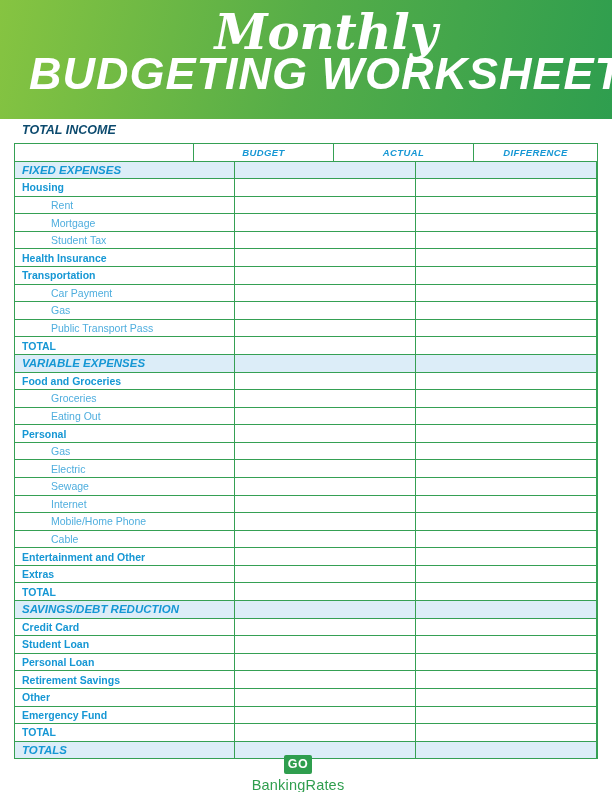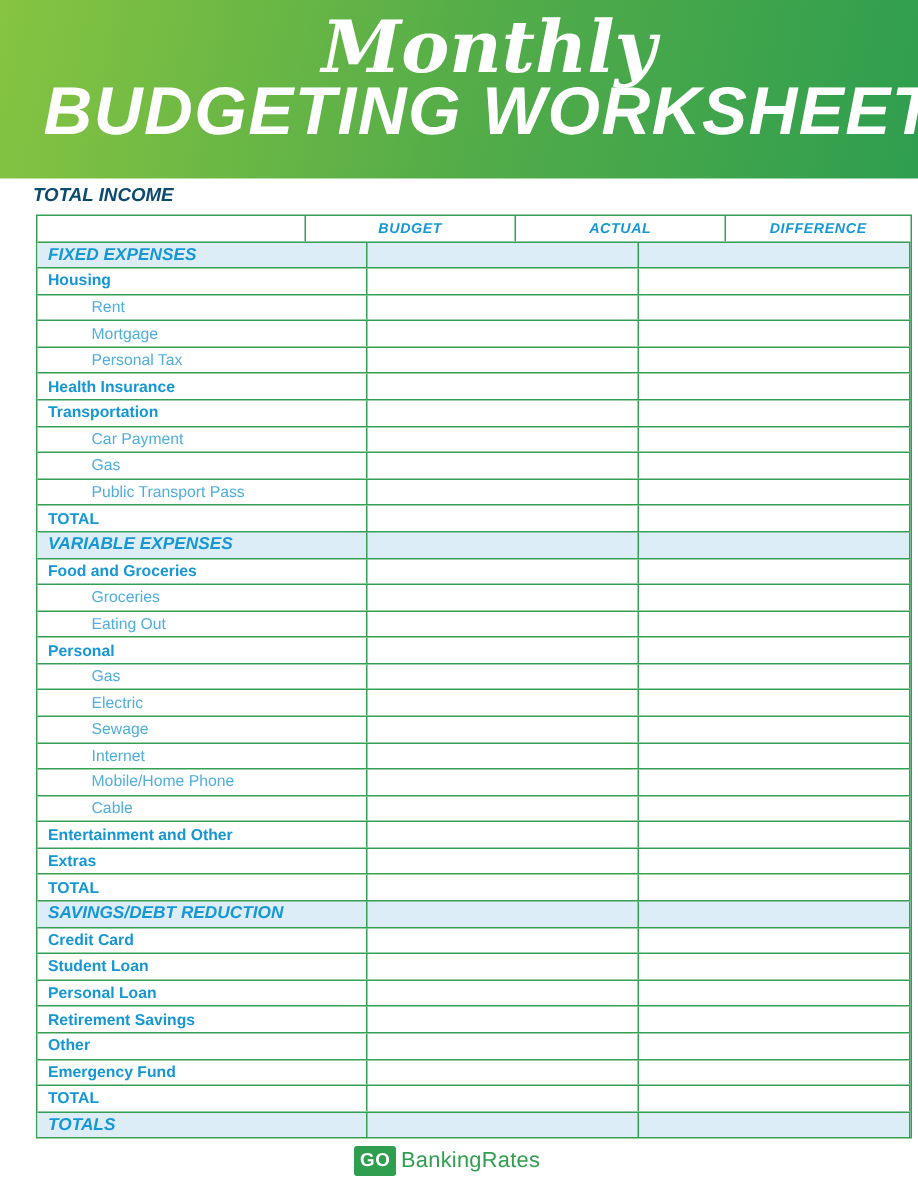--- a/index.html
+++ b/index.html
@@ -26,21 +26,21 @@
   
   .income-label {
     position:absolute; top:123px; left:22px;
     font-size:12.5px; font-weight:700; font-style:italic; color:#0c4a6e;
   }
 
   
   .btable {
     position:absolute; left:14px; top:143px; width:584px; height:616px;
     display:flex; flex-direction:column;
-    border:1.5px solid #35a054; box-sizing:border-box; background:#ffffff;margin-left:10px;
+    border:1.5px solid #35a054; box-sizing:border-box; background:#ffffff;
   }
   .trow { flex:1; display:flex; min-height:0; }
   .trow + .trow { border-top:1px solid #35a054;gap:42px; }
   .cell { box-sizing:border-box; min-width:0; }
   .cell + .cell { border-left:1px solid #35a054; }
   .cell.label      { width:178px; display:flex; align-items:center; padding-left:7px; }
   .cell.budget     { width:140px; }
   .cell.actual     { width:140px; }
   .cell.difference { flex:1; }
 
@@ -51,21 +51,21 @@
   }
 
   .trow.bold .label    { color:#1697d4; font-weight:700; font-size:10.5px; }
   .trow.item .label    { color:#4faede; font-size:10.5px; padding-left:36px; }
   .trow.section        { background:#dcedf8; }
   .trow.section .label { color:#1697d4; font-weight:700; font-style:italic; font-size:11.5px; }
 
   
   .footer {
     position:absolute; left:0; top:763px; width:596px; height:22px;
-    display:flex; justify-content:center; align-items:center; gap:3px;
+    display:flex; justify-content:center; align-items:center; gap:3px;flex-direction:column;
   }
   .logo-badge {
     background:#2f9e4e; color:#ffffff; font-weight:700; font-size:12.5px;
     line-height:12.5px; padding:3px 4px 4px 4px; border-radius:2px; letter-spacing:0.5px;
   }
   .logo-name { color:#2f9e4e; font-size:14.5px; letter-spacing:0.2px; }
 </style>
 </head>
 <body>
 
@@ -103,21 +103,21 @@
         <div class="cell actual"></div>
         <div class="cell difference"></div>
       </div>
       <div class="trow item">
         <div class="cell label">Mortgage</div>
         <div class="cell budget"></div>
         <div class="cell actual"></div>
         <div class="cell difference"></div>
       </div>
       <div class="trow item">
-        <div class="cell label">Personal Tax</div>
+        <div class="cell label">Student Tax</div>
         <div class="cell budget"></div>
         <div class="cell actual"></div>
         <div class="cell difference"></div>
       </div>
       <div class="trow bold">
         <div class="cell label">Health Insurance</div>
         <div class="cell budget"></div>
         <div class="cell actual"></div>
         <div class="cell difference"></div>
       </div>

